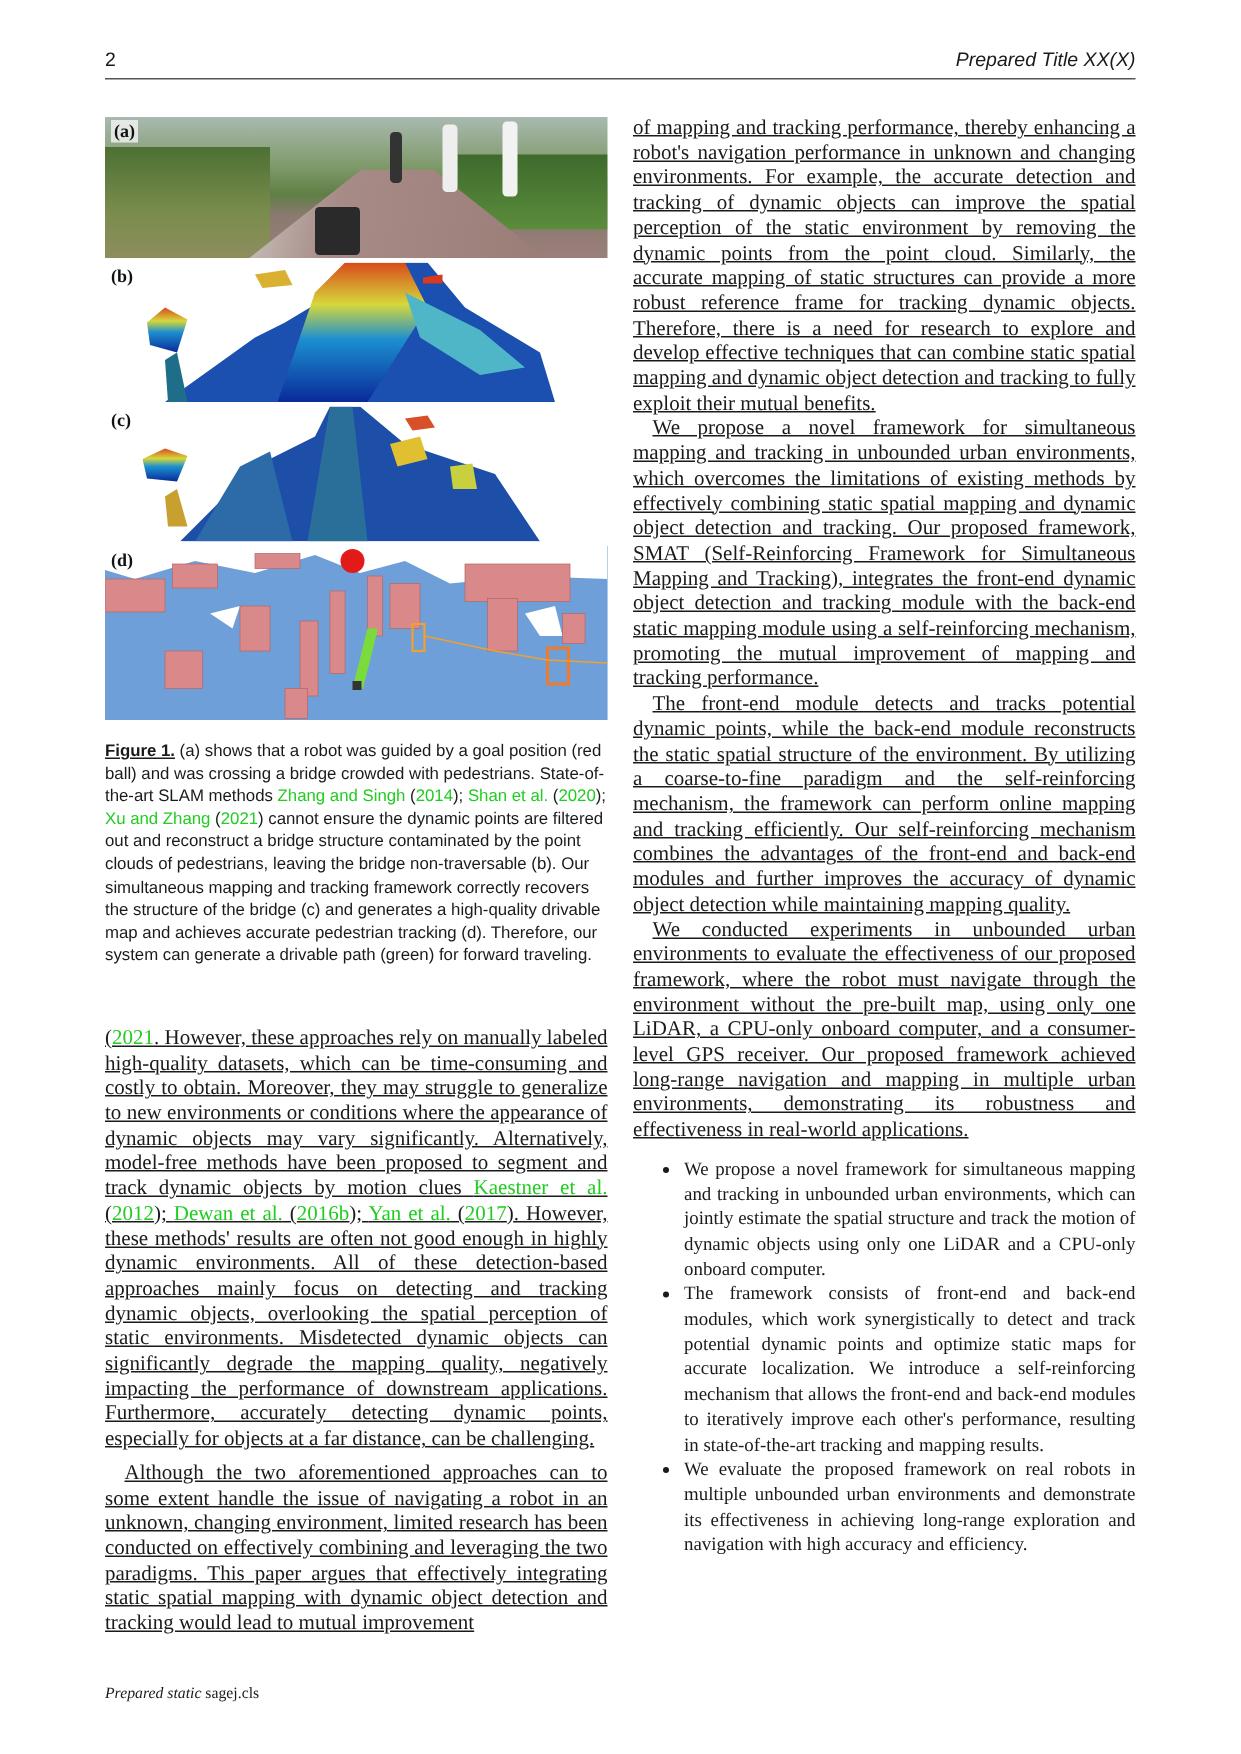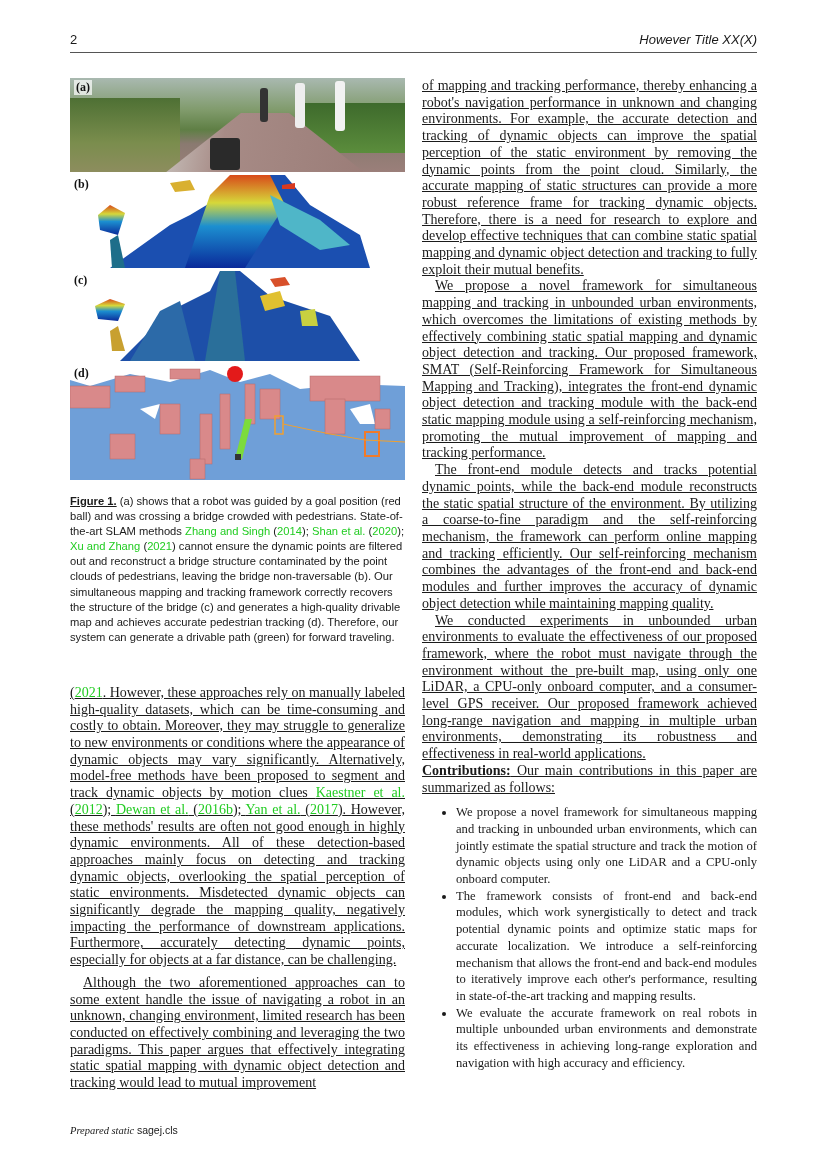--- a/index.html
+++ b/index.html
@@ -38,28 +38,28 @@
              line-height: 15.1px; color: #1a1a1a; }
   .caption .fig-label { font-weight: bold; text-decoration: underline; }
   .cite { color: #22cc22; }
   .para { font-size: 14px; line-height: 16.7px; text-align: justify; margin: 0; hyphens: auto; text-decoration: underline; }
   .para.indent { text-indent: 13px; }
   .gap { height: 6px; }
   ul.contrib { margin: 8px 0 0 0; padding-left: 34px; font-size: 12.6px; line-height: 16.7px; text-align: justify; }
   ul.contrib li { margin: 0; }
   .footer { position: absolute; left: 70px; top: 1124px; font-size: 10.5px; }
   .footer .prep { font-style: italic; font-family: "Liberation Serif", serif; }
-  .footer .cls { font-family: Liberation Sans, sans-serif; }
+  .footer .cls { font-family: Liberation Serif, serif; }
 </style>
 </head>
 <body>
 
 <div class="header">
   <span class="pg">2</span>
-  <span class="jt">However Title XX(X)</span>
+  <span class="jt">Prepared Title XX(X)</span>
 </div>
 <div class="header-rule"></div>
 
 <div class="col-left">
   <div class="figure">
 
     <div class="panel" id="panel-a">
       <div class="grassL"></div>
       <div class="grassR"></div>
       <div class="walk"></div>
@@ -146,23 +146,22 @@
   <p class="para">(<a class="cite">2021</a><span>. However, these approaches rely on manually labeled high-quality datasets, which can be time-consuming and costly to obtain. Moreover, they may struggle to generalize to new environments or conditions where the appearance of dynamic objects may vary significantly. Alternatively, model-free methods have been proposed to segment and track dynamic objects by motion clues </span><a class="cite">Kaestner et al.</a> (<a class="cite">2012</a>); <a class="cite">Dewan et al.</a> (<a class="cite">2016b</a>); <a class="cite">Yan et al.</a> (<a class="cite">2017</a>)<span>. However, these methods' results are often not good enough in highly dynamic environments. All of these detection-based approaches mainly focus on detecting and tracking dynamic objects, overlooking the spatial perception of static environments. Misdetected dynamic objects can significantly degrade the mapping quality, negatively impacting the performance of downstream applications. Furthermore, accurately detecting dynamic points, especially for objects at a far distance, can be challenging.</span></p>
   <div class="gap"></div>
   <p class="para indent">Although the two aforementioned approaches can to some extent handle the issue of navigating a robot in an unknown, changing environment, limited research has been conducted on effectively combining and leveraging the two paradigms. This paper argues that effectively integrating static spatial mapping with dynamic object detection and tracking would lead to mutual improvement</p>
 </div>
 
 <div class="col-right">
   <p class="para">of mapping and tracking performance, thereby enhancing a robot's navigation performance in unknown and changing environments. For example, the accurate detection and tracking of dynamic objects can improve the spatial perception of the static environment by removing the dynamic points from the point cloud. Similarly, the accurate mapping of static structures can provide a more robust reference frame for tracking dynamic objects. Therefore, there is a need for research to explore and develop effective techniques that can combine static spatial mapping and dynamic object detection and tracking to fully exploit their mutual benefits.</p>
   <p class="para indent">We propose a novel framework for simultaneous mapping and tracking in unbounded urban environments, which overcomes the limitations of existing methods by effectively combining static spatial mapping and dynamic object detection and tracking. Our proposed framework, SMAT (Self-Reinforcing Framework for Simultaneous Mapping and Tracking), integrates the front-end dynamic object detection and tracking module with the back-end static mapping module using a self-reinforcing mechanism, promoting the mutual improvement of mapping and tracking performance.</p>
   <p class="para indent">The front-end module detects and tracks potential dynamic points, while the back-end module reconstructs the static spatial structure of the environment. By utilizing a coarse-to-fine paradigm and the self-reinforcing mechanism, the framework can perform online mapping and tracking efficiently. Our self-reinforcing mechanism combines the advantages of the front-end and back-end modules and further improves the accuracy of dynamic object detection while maintaining mapping quality.</p>
   <p class="para indent">We conducted experiments in unbounded urban environments to evaluate the effectiveness of our proposed framework, where the robot must navigate through the environment without the pre-built map, using only one LiDAR, a CPU-only onboard computer, and a consumer-level GPS receiver. Our proposed framework achieved long-range navigation and mapping in multiple urban environments, demonstrating its robustness and effectiveness in real-world applications.</p>
-  <p class="para"><b>Contributions:</b><span> Our main contributions in this paper are summarized as follows:</span></p>
   <ul class="contrib">
     <li>We propose a novel framework for simultaneous mapping and tracking in unbounded urban environments, which can jointly estimate the spatial structure and track the motion of dynamic objects using only one LiDAR and a CPU-only onboard computer.</li>
     <li>The framework consists of front-end and back-end modules, which work synergistically to detect and track potential dynamic points and optimize static maps for accurate localization. We introduce a self-reinforcing mechanism that allows the front-end and back-end modules to iteratively improve each other's performance, resulting in state-of-the-art tracking and mapping results.</li>
-    <li>We evaluate the accurate framework on real robots in multiple unbounded urban environments and demonstrate its effectiveness in achieving long-range exploration and navigation with high accuracy and efficiency.</li>
+    <li>We evaluate the proposed framework on real robots in multiple unbounded urban environments and demonstrate its effectiveness in achieving long-range exploration and navigation with high accuracy and efficiency.</li>
   </ul>
 </div>
 
 <div class="footer">
   <span class="prep">Prepared static </span><span class="cls">sagej.cls</span>
 </div>
 
 </body></html>

